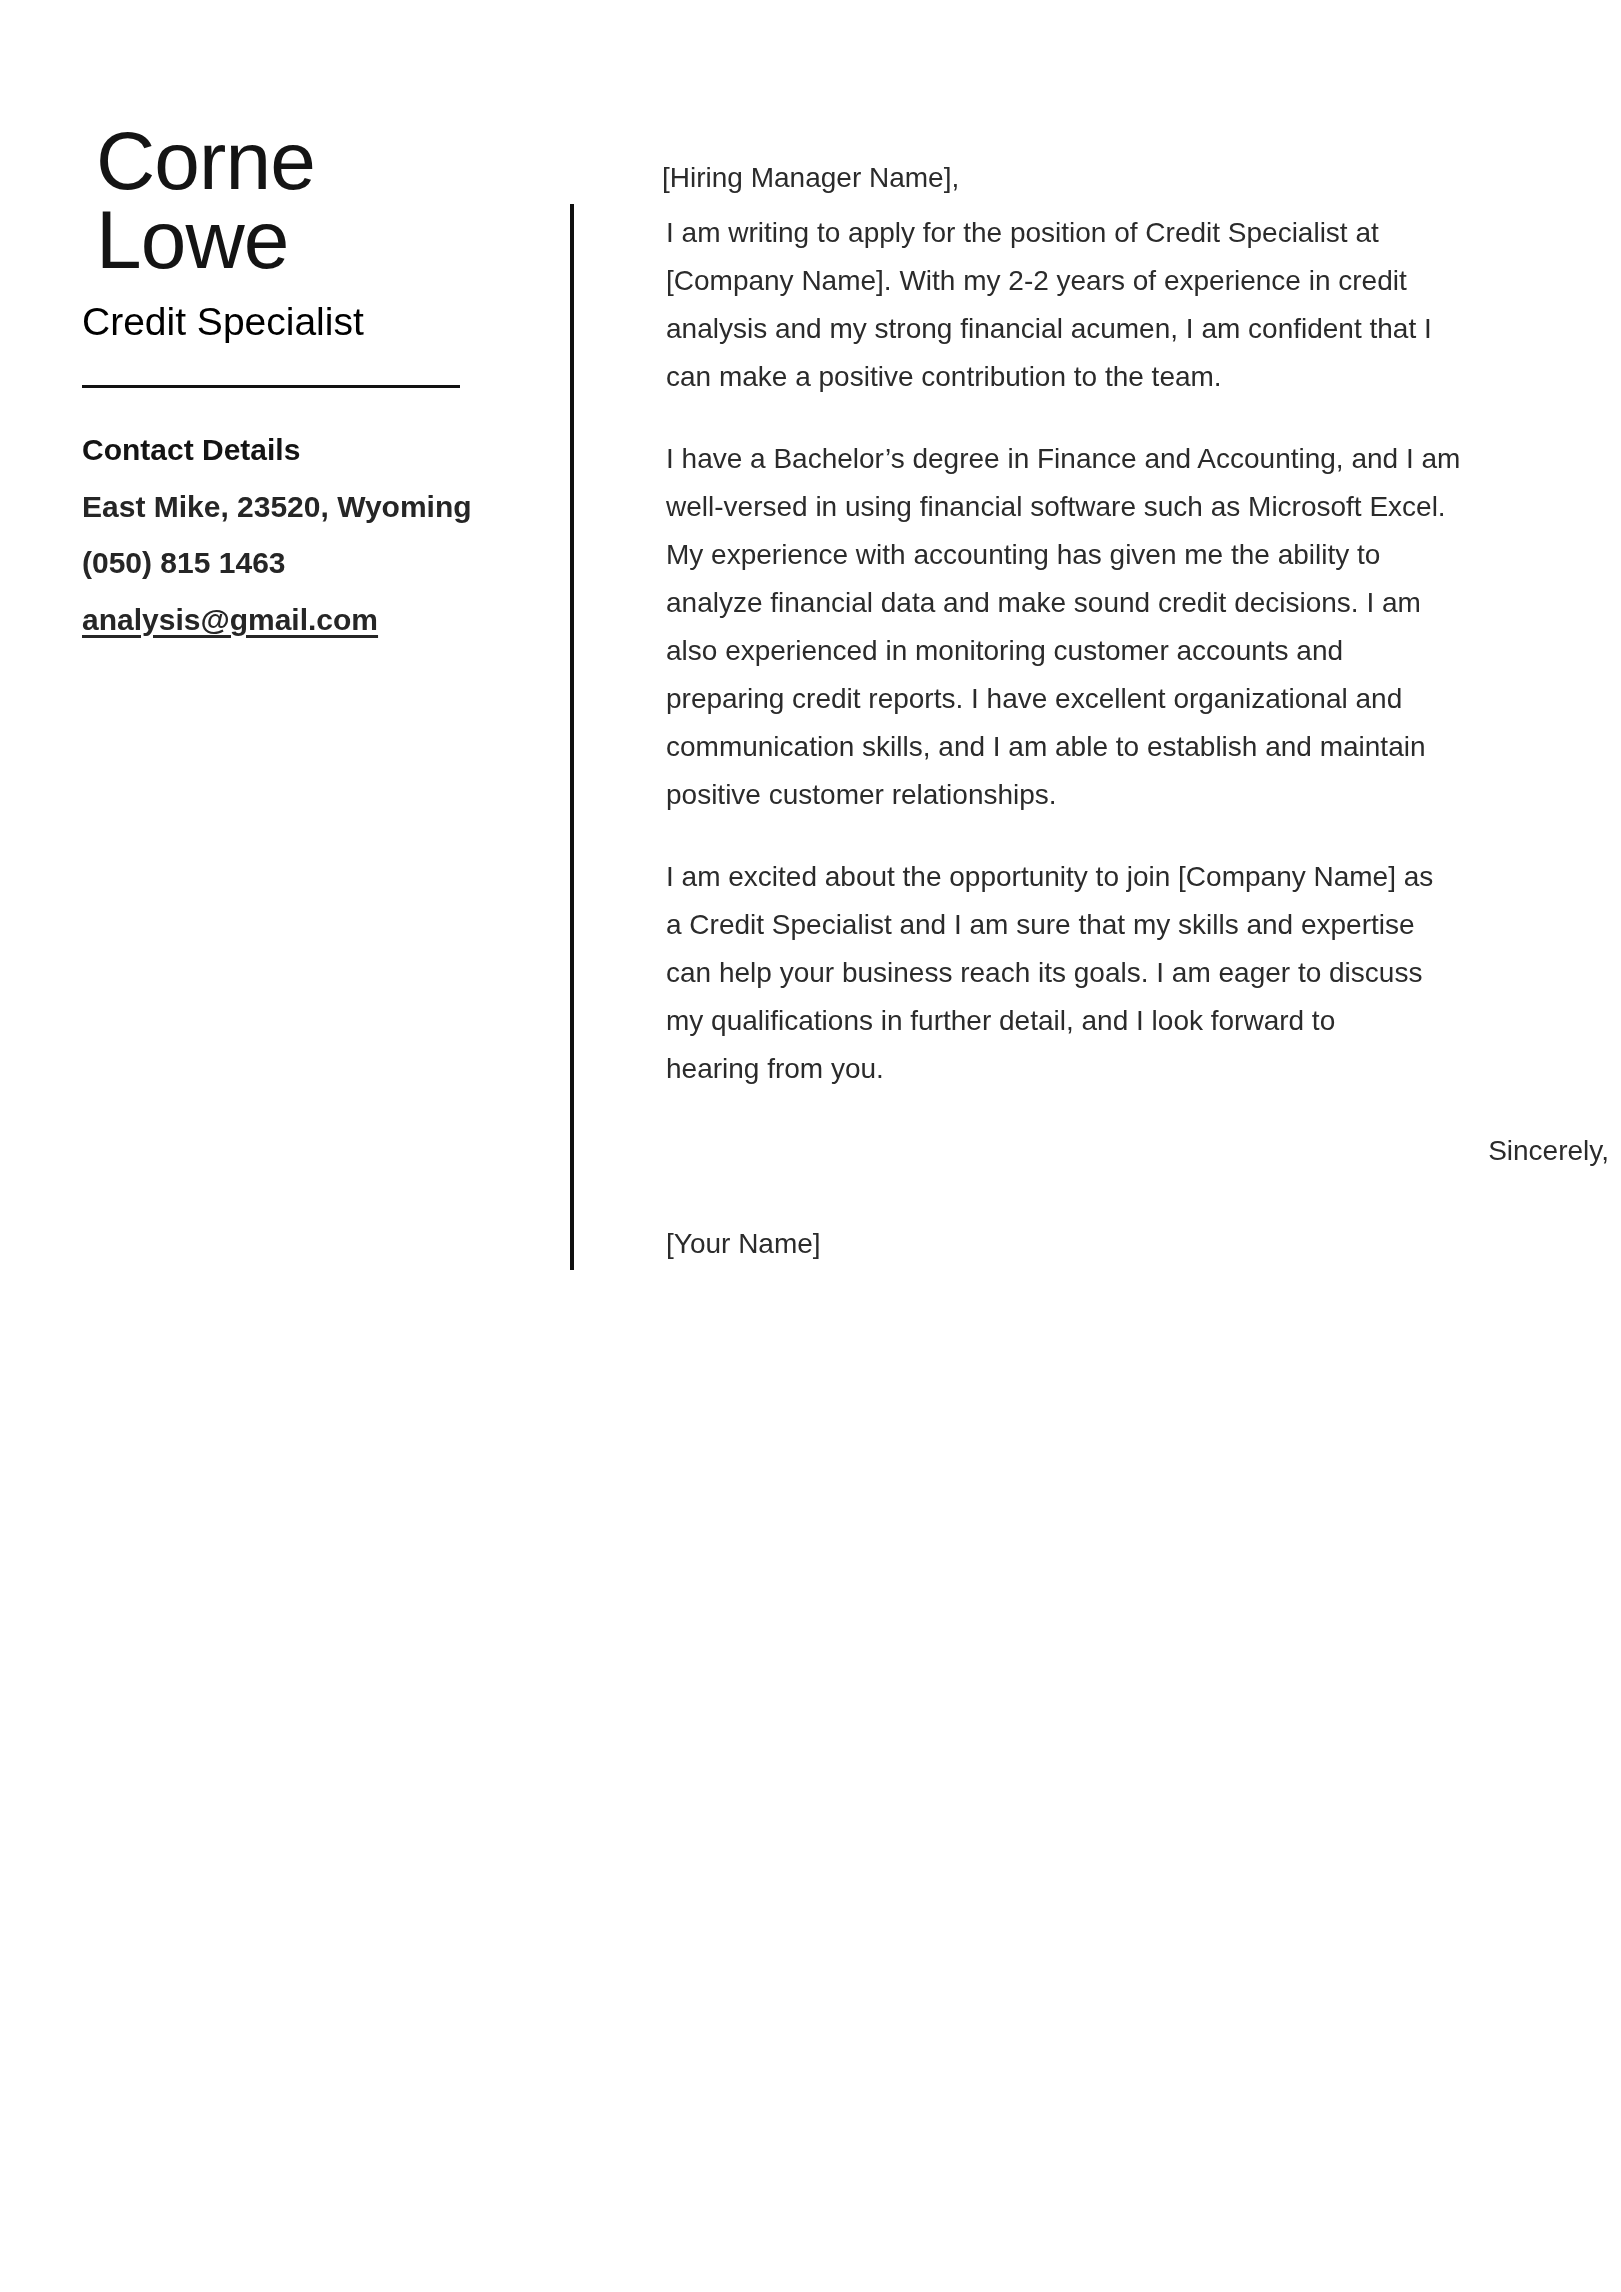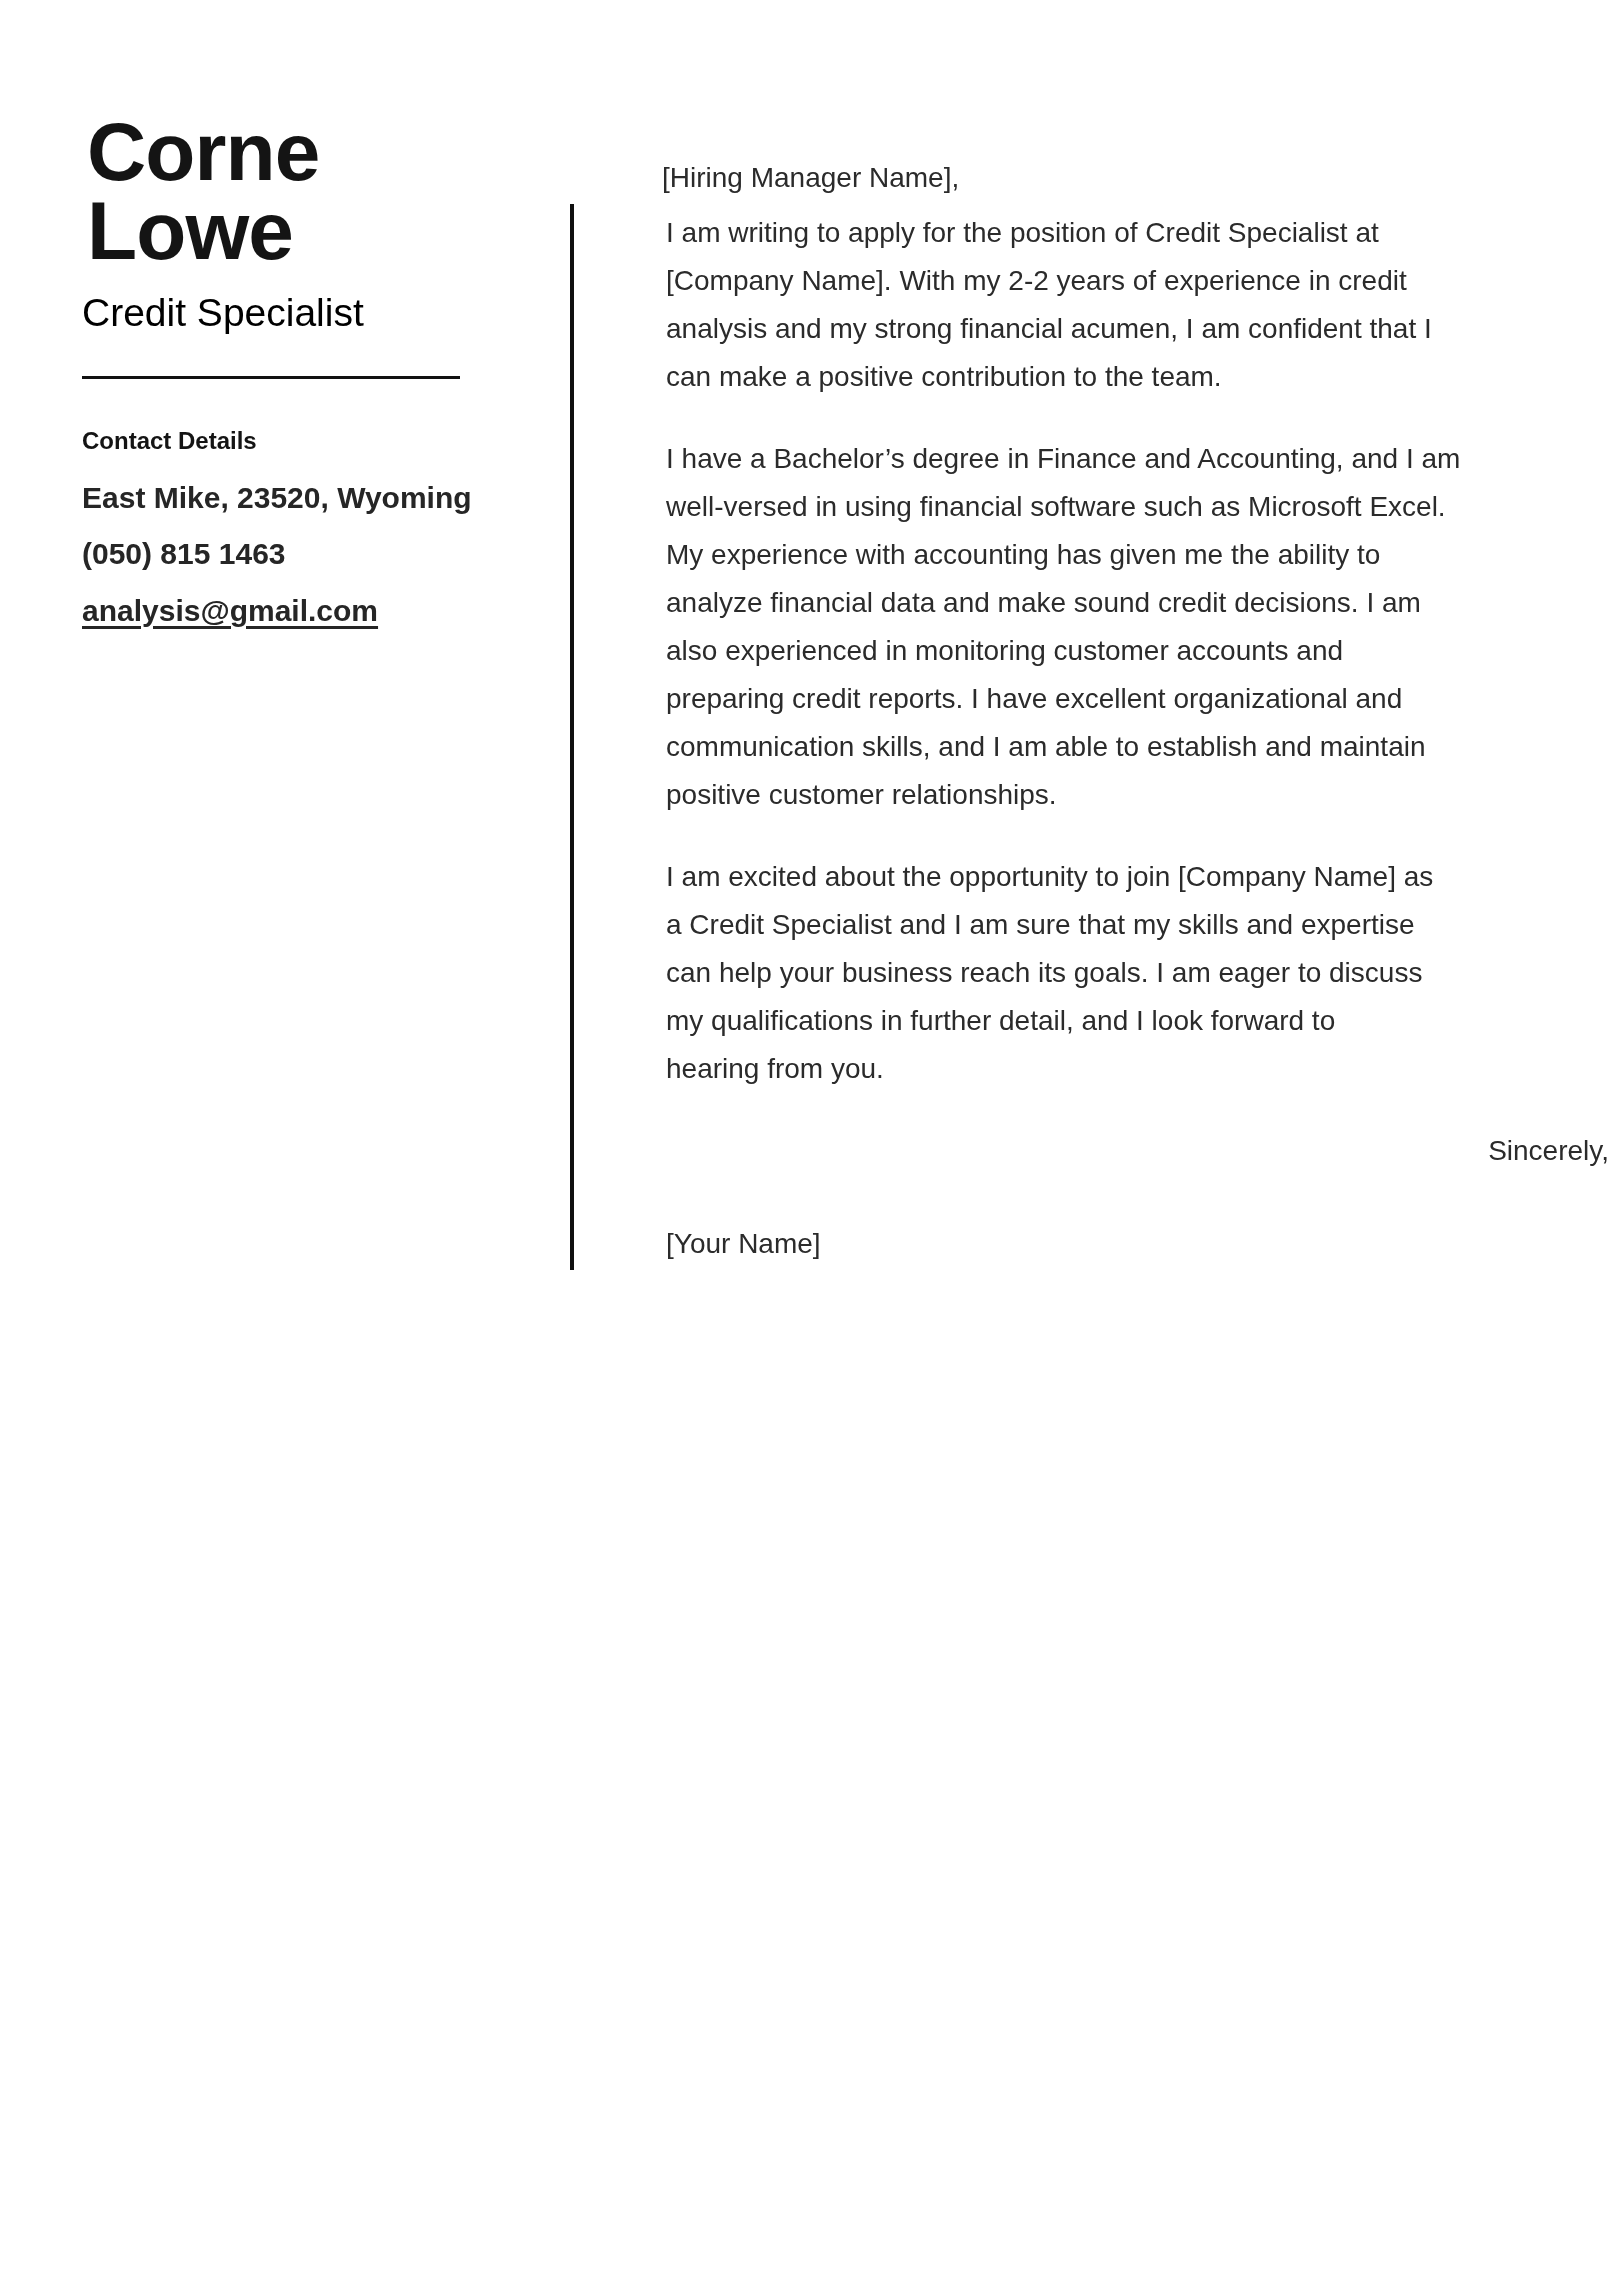--- a/index.html
+++ b/index.html
@@ -18,44 +18,44 @@
   }
 
   
   .sidebar {
     position: absolute;
     left: 82px;
     top: 107px;
     width: 412px;
   }
   .candidate-name {
-    margin: 5px;
+    margin: 14px;
     max-width: 287px;
     font-size: 82px;
     line-height: 79px;
-    font-weight: 700;
+    font-weight: 400;
     letter-spacing: -0.9px;
     color: #141414;
   }
   .job-title {
     margin-top: 19.7px;
     font-size: 39px;
     line-height: 45px;
     font-weight: 400;
     color: #000000;
   }
   .sidebar-divider {
     margin: 41px 0 0 0;
     border: none;
     border-top: 3.6px solid #121212;
     width: 378px;
   }
   .contact-heading {
     margin: 43px 0 0 0;
-    font-size: 24px;
+    font-size: 30px;
     line-height: 38px;
     font-weight: 700;
     color: #141414;
   }
   .contact-item {
     display: block;
     margin-top: 21.5px;
     font-size: 30px;
     line-height: 34px;
     color: #262626;

